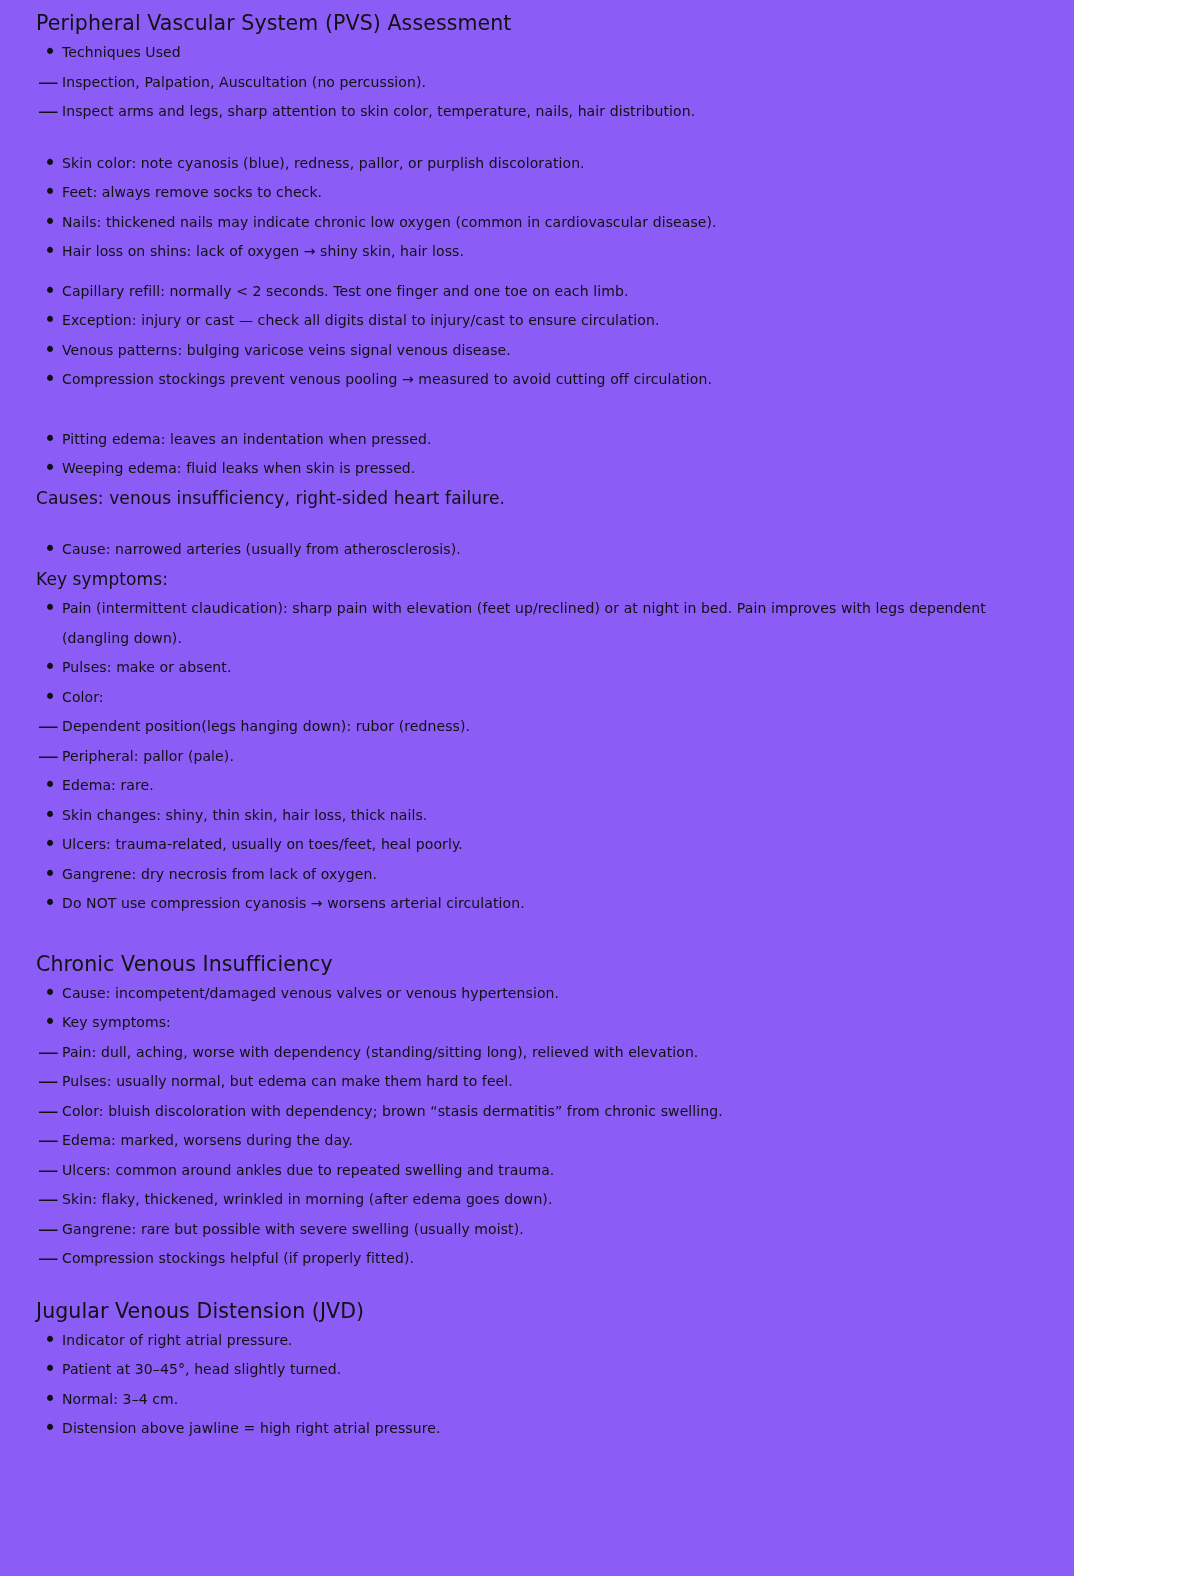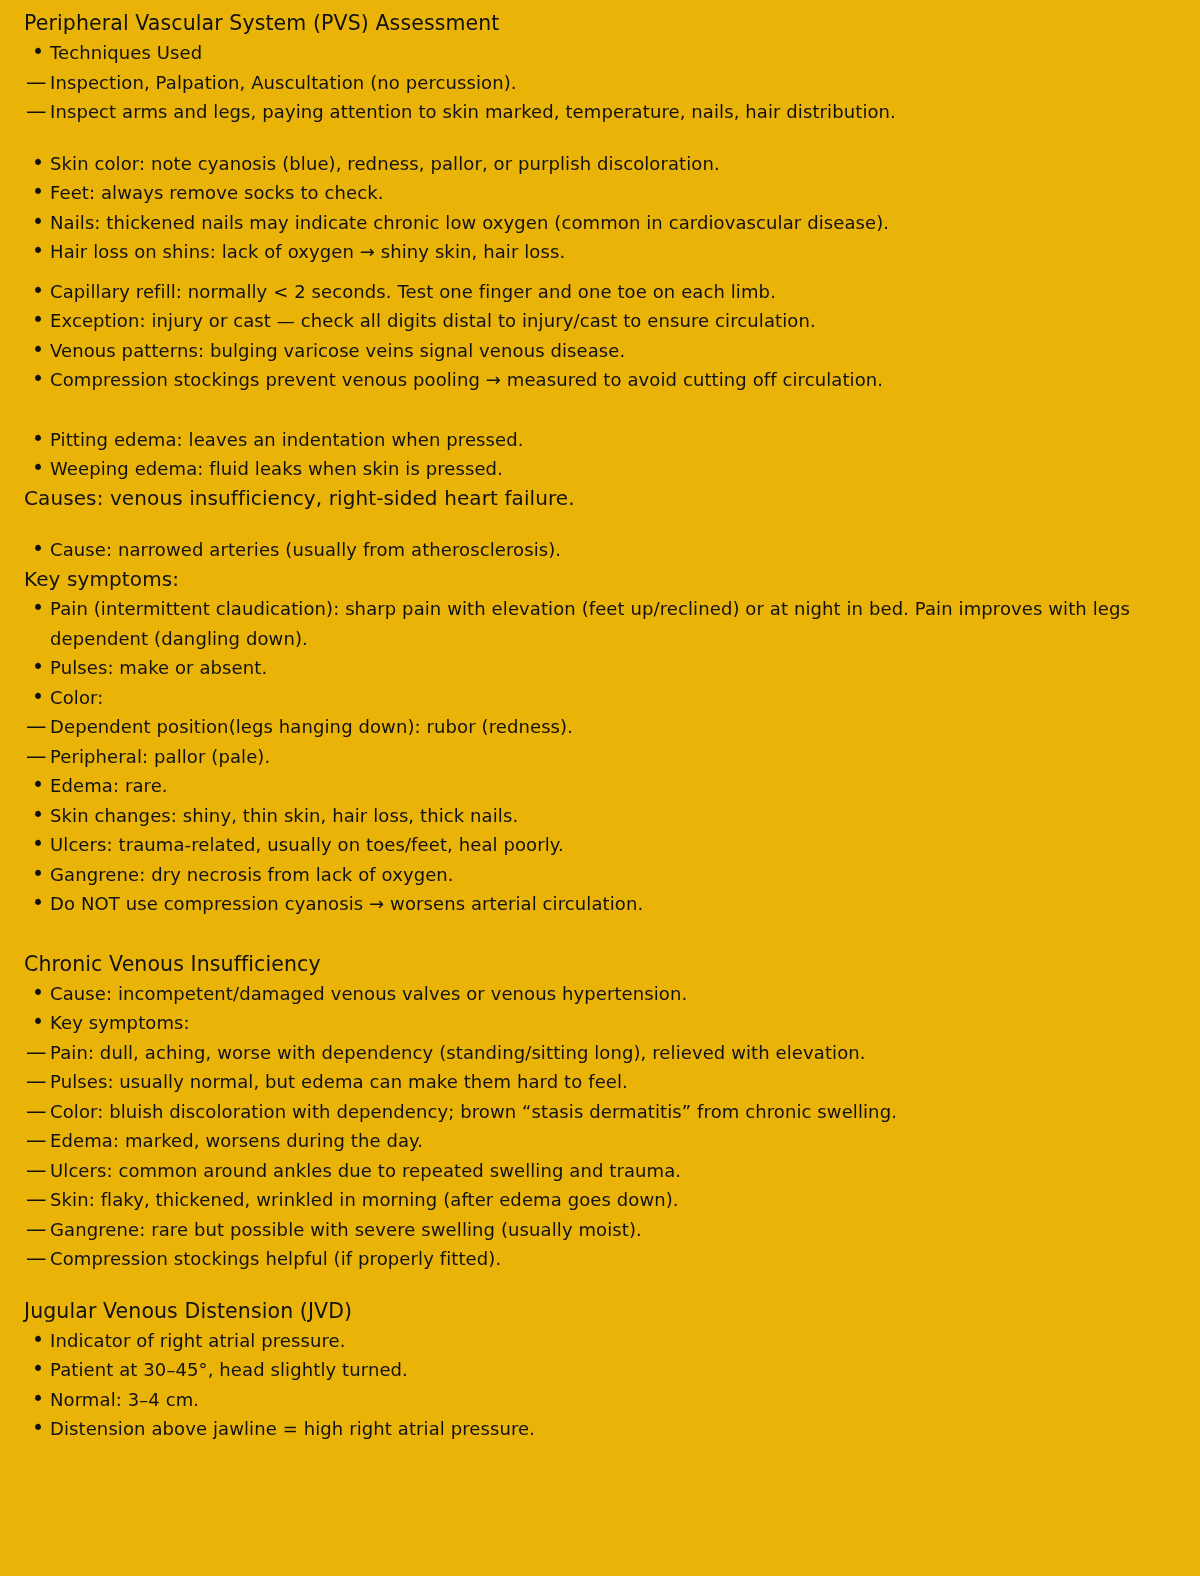--- a/index.html
+++ b/index.html
@@ -7,28 +7,28 @@
     padding: 0;
     background: #ffffff;
   }
   body {
     width: 1200px;
     min-height: 1576px;
     font-family: "DejaVu Sans", sans-serif;
     color: #111111;
   }
   .page {
-    width: 1200px;
+    width: 1074px;
     min-height: 1576px;
     box-sizing: border-box;
-    padding: 8px 34px 10px 24px;
-    background: #eab308;
+    padding: 8px 34px 10px 36px;
+    background: #8b5cf6;
   }
   .line {
-    font-size: 20px;
+    font-size: 17px;
     line-height: 29.5px;
     letter-spacing: 0.1px;
     white-space: pre-wrap;
   }
   .heading {
     font-size: 20.5px;
     line-height: 30px;
     margin-top: 0;
   }
   .plain {
@@ -51,21 +51,21 @@
     flex: 0 0 auto;
     width: 26px;
     text-align: left;
     padding-left: 2px;
     box-sizing: border-box;
     font-size: 20.5px;
     line-height: 29.5px;
   }
   .bullet-text {
     flex: 1 1 auto;
-    font-size: 18px;
+    font-size: 14px;
     line-height: 29.5px;
     letter-spacing: 0.1px;
   }
   .gap-sm { height: 10px; }
   .gap-md { height: 22px; }
   .gap-lg { height: 30px; }
 </style>
 </head>
 <body>
 
@@ -75,21 +75,21 @@
       <div class="bullet-row">
         <span class="bullet-mark">•</span>
         <span class="bullet-text">Techniques Used</span>
       </div>
       <div class="bullet-row">
         <span class="dash-mark">—</span>
         <span class="bullet-text">Inspection, Palpation, Auscultation (no percussion).</span>
       </div>
       <div class="bullet-row">
         <span class="dash-mark">—</span>
-        <span class="bullet-text">Inspect arms and legs, paying attention to skin marked, temperature, nails, hair distribution.</span>
+        <span class="bullet-text">Inspect arms and legs, sharp attention to skin color, temperature, nails, hair distribution.</span>
       </div>
       <div class="gap-md"></div>
       <div class="bullet-row">
         <span class="bullet-mark">•</span>
         <span class="bullet-text">Skin color: note cyanosis (blue), redness, pallor, or purplish discoloration.</span>
       </div>
       <div class="bullet-row">
         <span class="bullet-mark">•</span>
         <span class="bullet-text">Feet: always remove socks to check.</span>
       </div>

